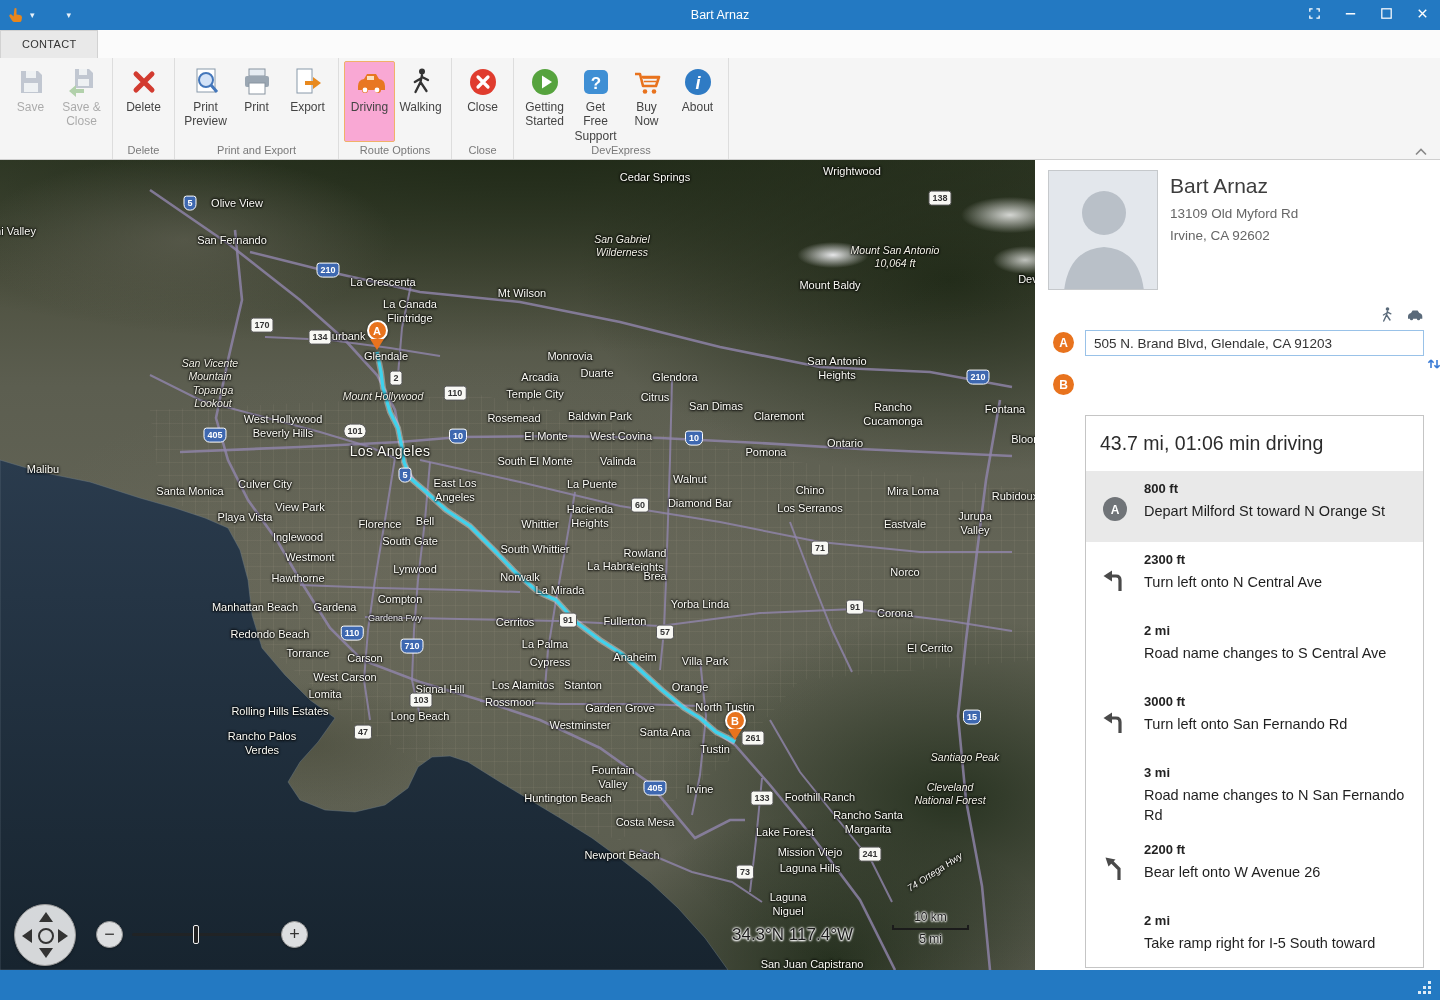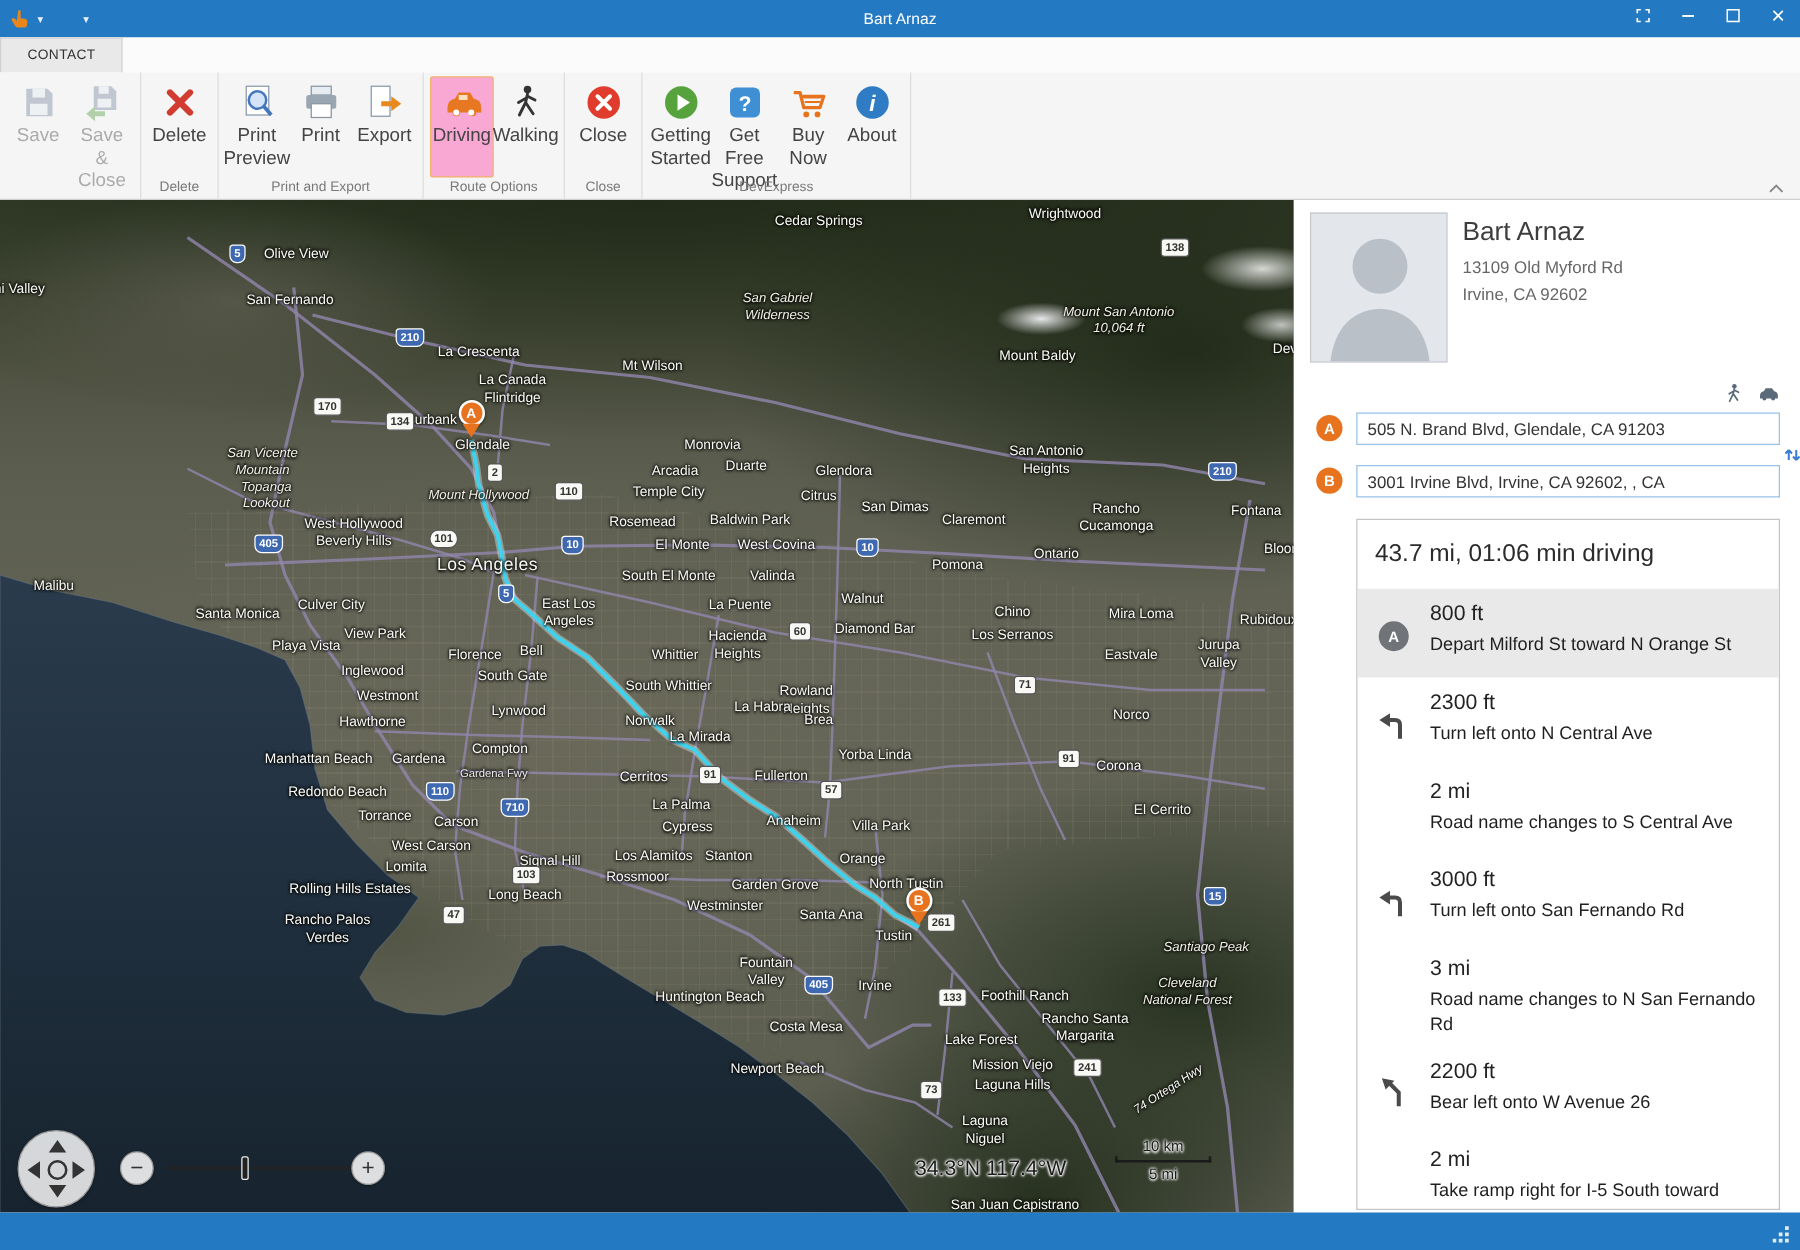--- a/index.html
+++ b/index.html
@@ -20,21 +20,21 @@
   .tab{display:inline-block;height:28px;line-height:27px;padding:0 21px;background:#e9e9e9;border:1px solid #d2d2d2;border-bottom:none;font-size:11px;color:#333;letter-spacing:.3px;}
   .ribbon{position:absolute;left:0;top:58px;width:100%;height:102px;background:#f5f5f5;border-bottom:1px solid #cfcfcf;}
   .ribbon-inner{display:flex;height:101px;}
   .rgroup{display:flex;flex-direction:column;border-right:1px solid #ddd;padding:0 2px;}
   .rbtns{flex:1;display:flex;align-items:stretch;padding:3px 3px 0;}
   .rbtn{width:51px;display:flex;flex-direction:column;align-items:center;padding:4px 2px 0;border:1px solid transparent;border-radius:2px;cursor:default;}
   .rbtn.selected{background:#f9a8d4;border-color:#f0b169;}
   .rbtn.disabled{opacity:.42;}
   .ricon{width:32px;height:32px;margin-bottom:2px;}
   .ricon svg{width:32px;height:32px;}
-  .rlabel{font-size:15px;color:#444;text-align:center;white-space:pre-line;line-height:1.2;height:27px;}
+  .rlabel{font-size:12px;color:#444;text-align:center;white-space:pre-line;line-height:1.2;height:27px;}
   .rcaption{height:17px;font-size:11px;color:#797979;text-align:center;line-height:16px;}
   .ribbon-chevron{position:absolute;right:12px;bottom:3px;width:14px;height:12px;}
 
   
   .map{position:absolute;left:0;top:160px;width:1035px;height:810px;overflow:hidden;
     background:
       radial-gradient(55px 20px at 833px 95px, rgba(246,246,250,.92), transparent 65%),
       radial-gradient(70px 26px at 1010px 55px, rgba(255,255,255,.8), transparent 70%),
       radial-gradient(46px 20px at 1025px 100px, rgba(255,255,255,.7), transparent 70%),
       radial-gradient(300px 120px at 185px 80px, rgba(112,110,98,.5), transparent 70%),
@@ -98,21 +98,21 @@
   .abbadge{position:absolute;left:18px;top:2px;width:21px;height:21px;border-radius:50%;background:#e8731e;color:#fff;font-size:12px;font-weight:bold;display:flex;align-items:center;justify-content:center;}
   .abinput{position:absolute;left:50px;top:0;width:339px;height:26px;border:1px solid #99c2e8;background:#fff;font-size:13.5px;color:#333;padding:0 8px;outline:none;}
   .swap{position:absolute;left:391px;top:196px;width:16px;height:16px;}
   .dirs{position:absolute;left:50px;top:255px;width:339px;height:553px;border:1px solid #c5c5c5;background:#fff;overflow:hidden;}
   .summary{padding:16px 14px 16px;font-size:19.5px;color:#2b2b2b;}
   .step{display:flex;min-height:71px;padding:6px 0 2px;}
   .step.hl{background:#e9e9e9;}
   .sicon{width:58px;flex:0 0 58px;display:flex;align-items:center;justify-content:center;}
   .sicon svg{width:26px;height:26px;}
   .stext{flex:1;padding:4px 10px 4px 0;}
-  .sdist{font-size:17px;color:#222;margin-bottom:5px;}
+  .sdist{font-size:13px;color:#222;margin-bottom:5px;font-weight:bold;}
   .sinstr{font-size:14.5px;color:#1f1f1f;line-height:1.4;}
 
   
   .statusbar{position:absolute;left:0;top:970px;width:100%;height:30px;background:#2379c2;}
   .grip{position:absolute;right:6px;bottom:5px;width:16px;height:16px;}
 </style>
 </head>
 <body>
 
 <div class="app">
@@ -545,21 +545,20 @@
 
     <div class="abrow row-a">
       <span class="abbadge">A</span>
       <input class="abinput" value="505 N. Brand Blvd, Glendale, CA 91203" style="">
     </div>
     <span class="swap" style="display: inline-block;"><svg viewBox="0 0 16 16">
           <path d="M5 12 V4 M5 4 l-2.6 2.8 M5 4 l2.6 2.8 M11 4 v8 M11 12 l-2.6-2.8 M11 12 l2.6-2.8" stroke="#3a7bd5" stroke-width="1.6" fill="none"></path>
         </svg></span>
     <div class="abrow row-b">
       <span class="abbadge">B</span>
-      <input class="abinput" value="3001 Irvine Blvd, Irvine, CA 92602, , CA" style="">
     </div>
 
     <div class="dirs">
       <div class="summary">43.7 mi, 01:06 min driving</div>
       <div id="steps">
           <div class="step hl">
             <div class="sicon">
               <svg viewBox="0 0 26 26">
                 <circle cx="13" cy="13" r="12" fill="#707478"></circle>
                 <text x="13" y="17.5" font-size="12" fill="#fff" text-anchor="middle" font-weight="bold" font-family="Liberation Sans,sans-serif">A</text>

